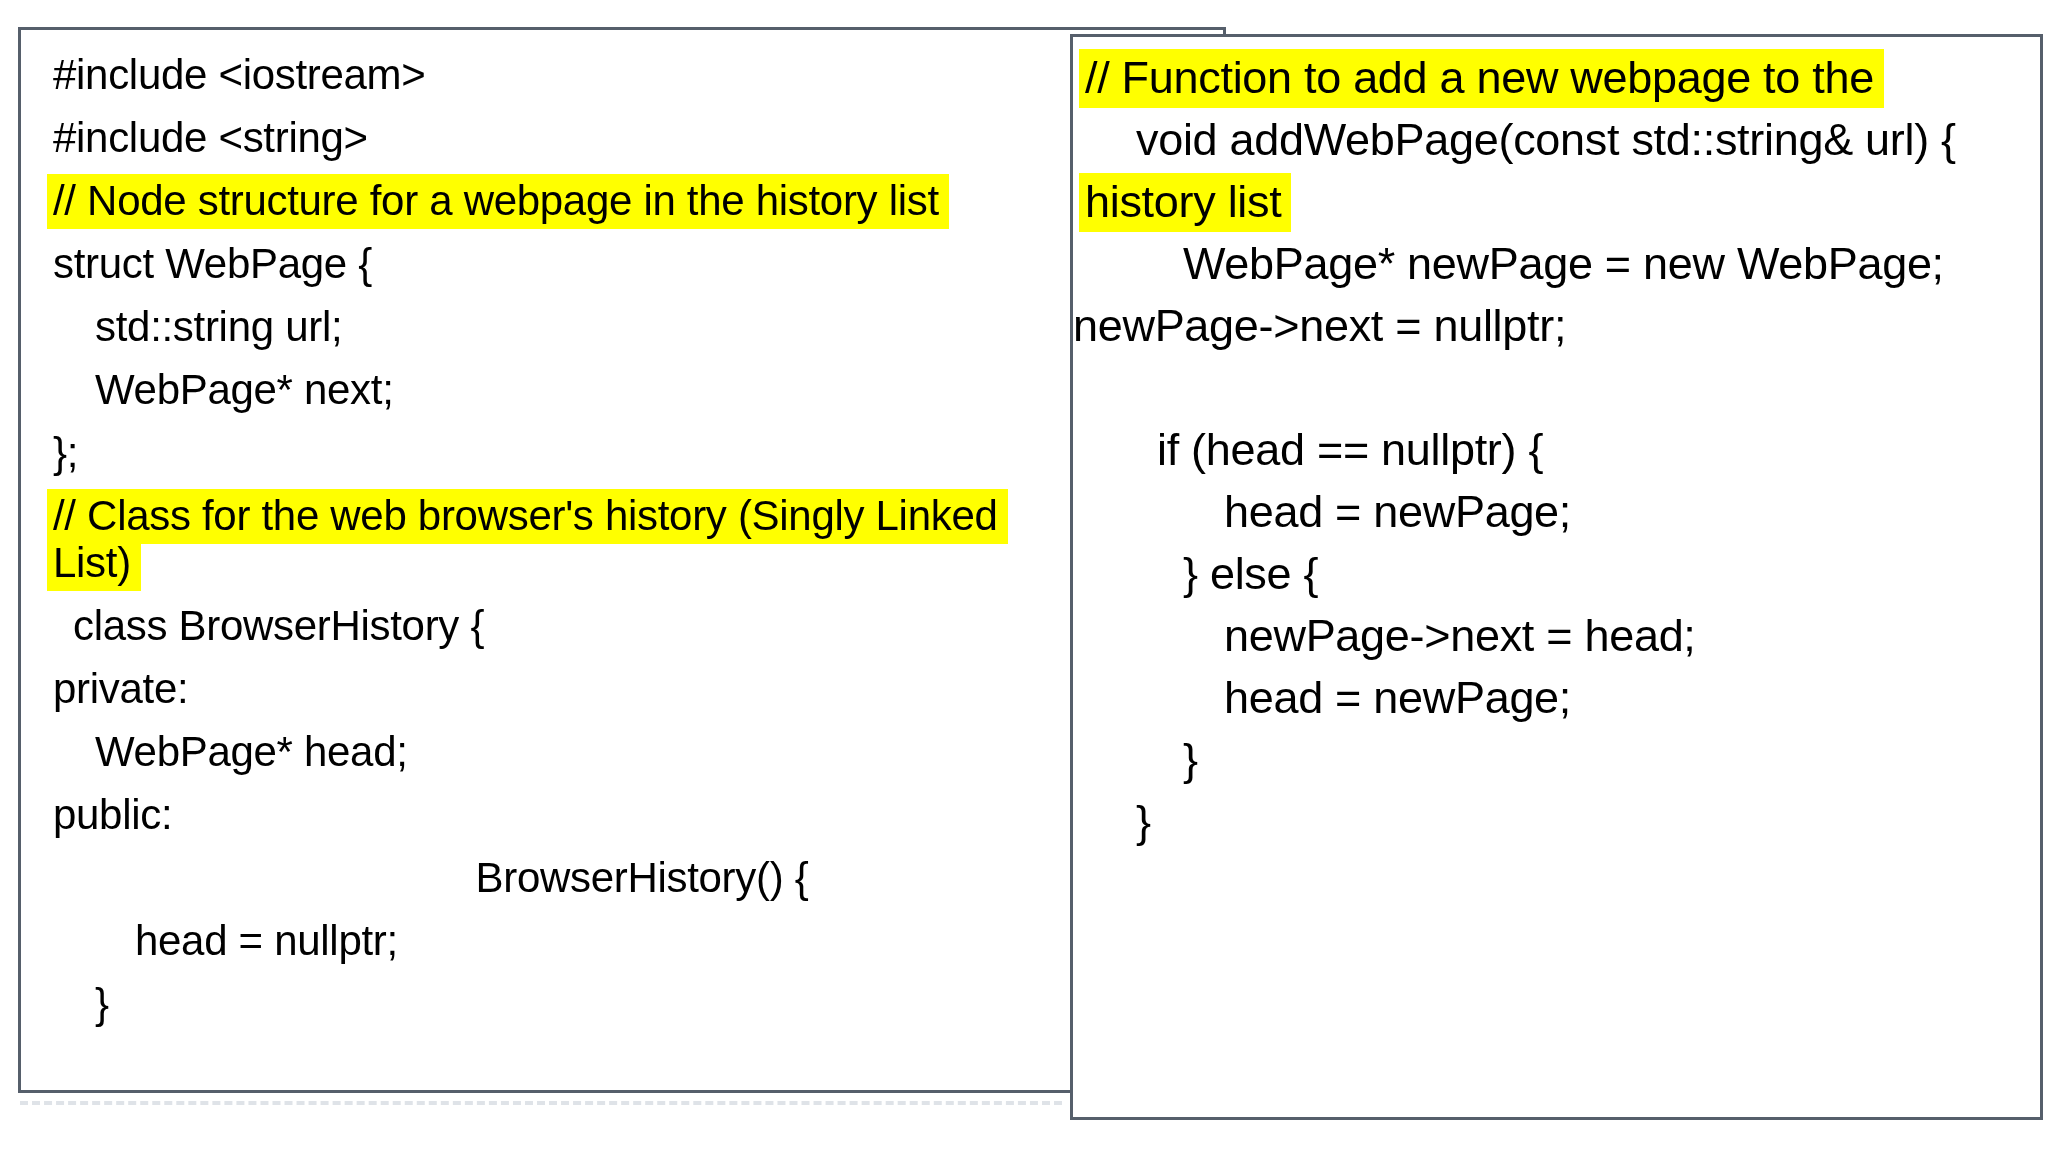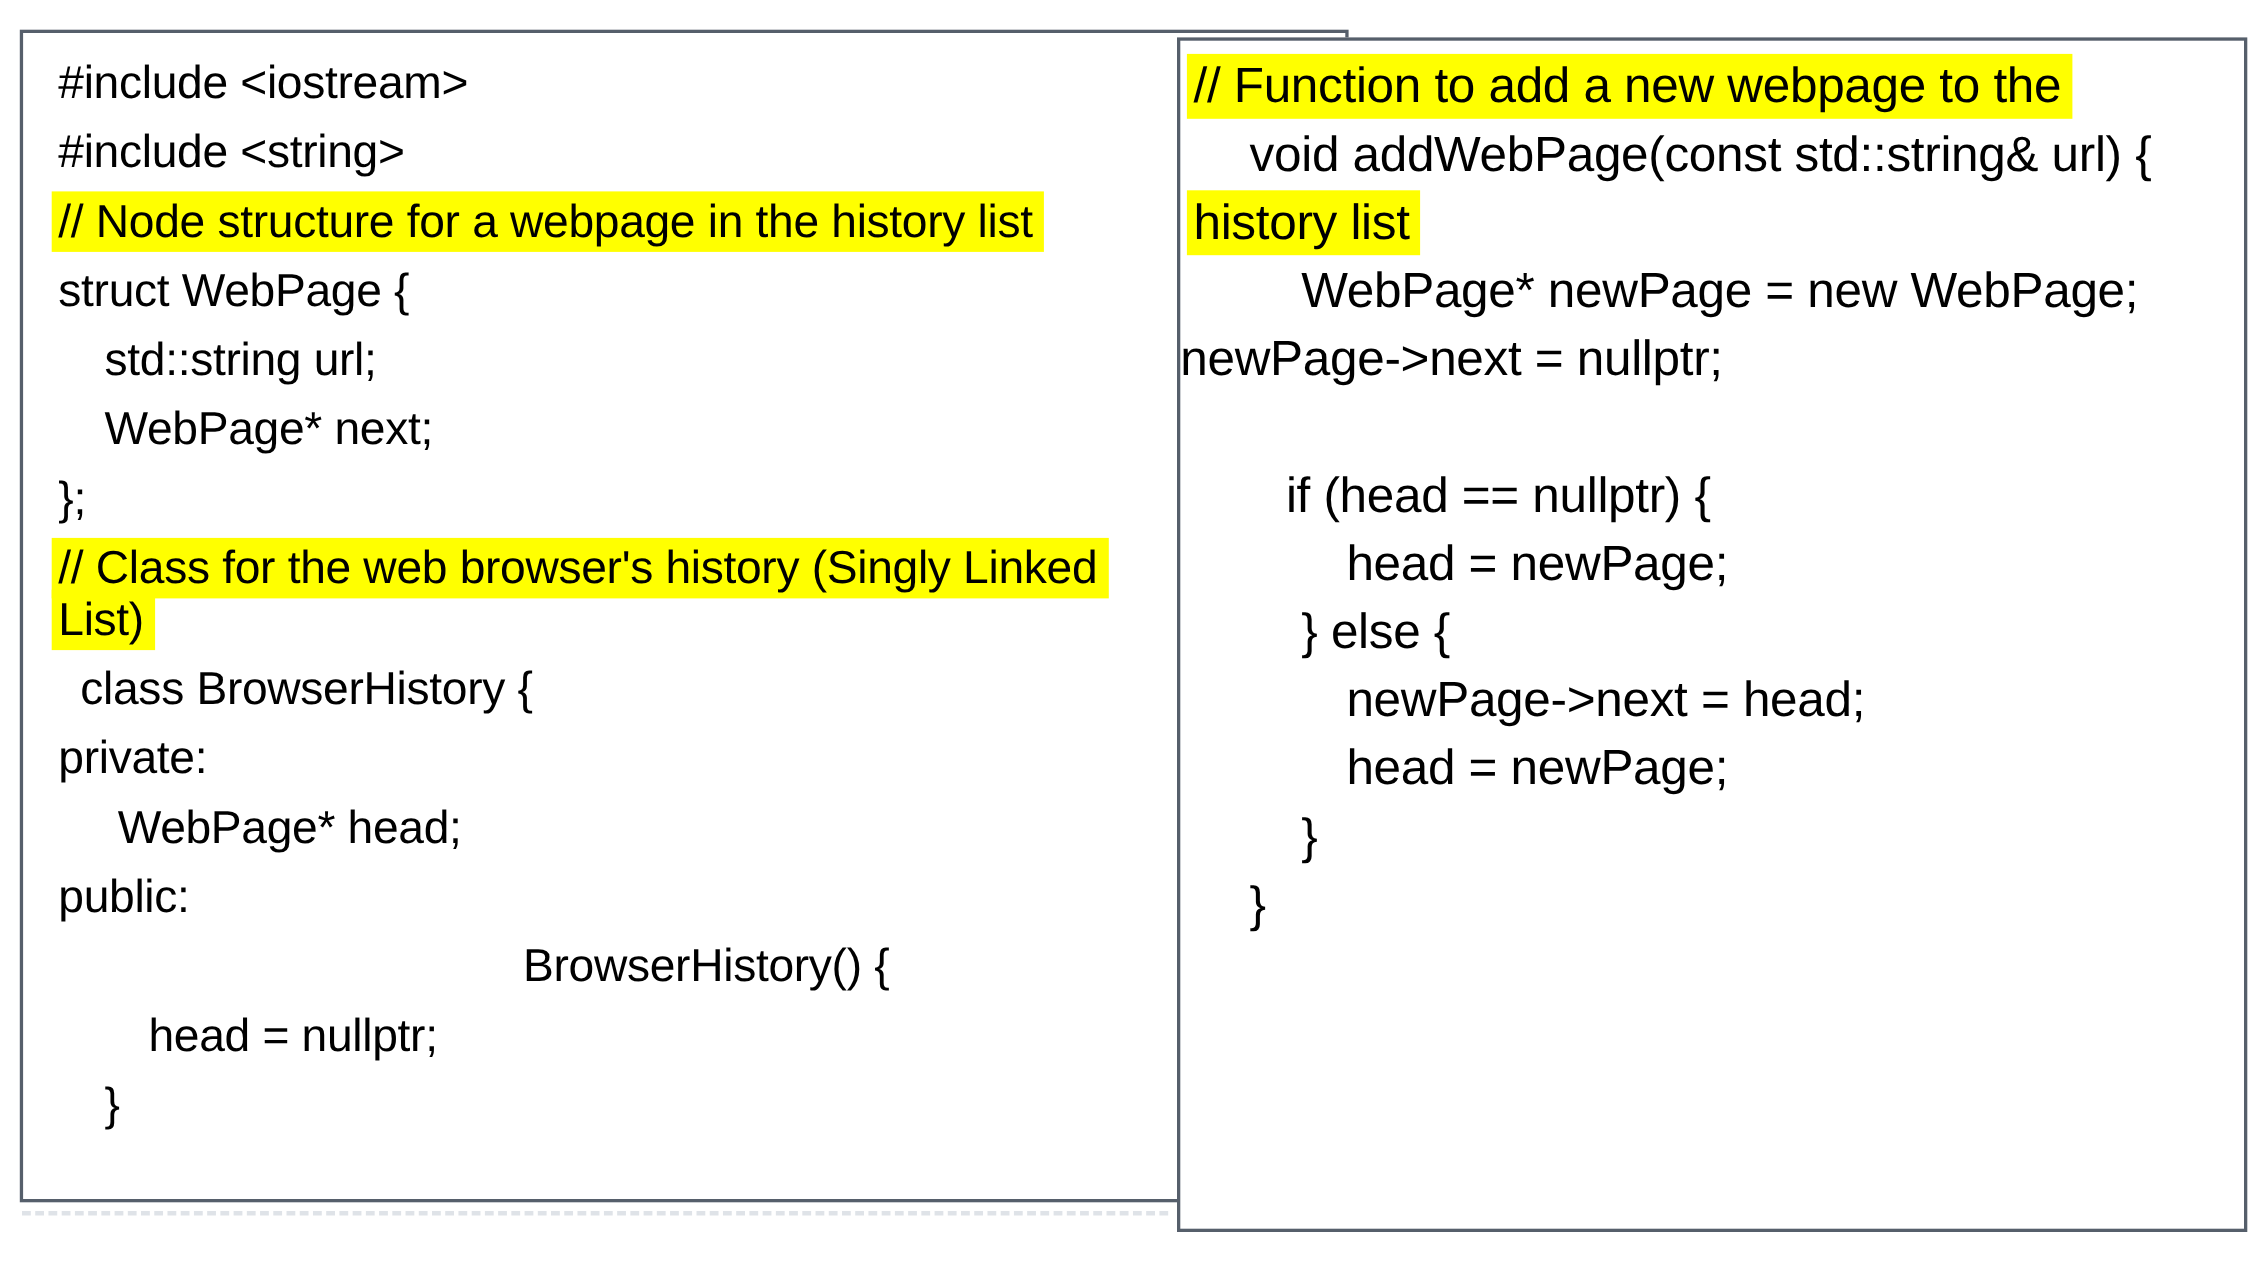--- a/index.html
+++ b/index.html
@@ -69,34 +69,34 @@
       <div class="line" style="padding-left: 32px;"><span class="">#include &lt;string&gt;</span></div>
       <div class="line" style="padding-left: 32px;"><span class="hl">// Node structure for a webpage in the history list</span></div>
       <div class="line" style="padding-left: 32px;"><span class="">struct WebPage {</span></div>
       <div class="line" style="padding-left: 74px;"><span class="">std::string url;</span></div>
       <div class="line" style="padding-left: 74px;"><span class="">WebPage* next;</span></div>
       <div class="line" style="padding-left: 32px;"><span class="">};</span></div>
       <div class="line" style="padding-left: 32px;"><span class="hl">// Class for the web browser's history (Singly Linked</span></div>
       <div class="line tight" style="padding-left: 32px;"><span class="hl">List)</span></div>
       <div class="line" style="padding-left: 52px;"><span class="">class BrowserHistory {</span></div>
       <div class="line" style="padding-left: 32px;"><span class="">private:</span></div>
-      <div class="line" style="padding-left: 74px; margin-left: 12px;"><span class="">WebPage* head;</span></div>
+      <div class="line" style="padding-left: 74px;"><span class="">WebPage* head;</span></div>
       <div class="line" style="padding-left: 32px;"><span class="">public:</span></div>
       <div class="line" style="padding-left: 40px; text-align: center;"><span class="">BrowserHistory() {</span></div>
       <div class="line" style="padding-left: 114px;"><span class="">head = nullptr;</span></div>
       <div class="line" style="padding-left: 74px;"><span class="">}</span></div>
     </div>
   <div class="box right" id="right-box">
       <div class="line" style="padding-left: 12px;"><span class="hl">// Function to add a new webpage to the</span></div>
       <div class="line" style="padding-left: 63px;"><span class="">void addWebPage(const std::string&amp; url) {</span></div>
       <div class="line" style="padding-left: 12px;"><span class="hl">history list</span></div>
       <div class="line" style="padding-left: 110px;"><span class="">WebPage* newPage = new WebPage;</span></div>
       <div class="line" style=""><span class="">newPage-&gt;next = nullptr;</span></div>
       <div class="line"></div>
-      <div class="line" style="padding-left: 84px; margin-left: 12px;"><span class="">if (head == nullptr) {</span></div>
+      <div class="line" style="padding-left: 84px;"><span class="">if (head == nullptr) {</span></div>
       <div class="line" style="padding-left: 151px;"><span class="">head = newPage;</span></div>
       <div class="line" style="padding-left: 110px;"><span class="">} else {</span></div>
       <div class="line" style="padding-left: 151px;"><span class="">newPage-&gt;next = head;</span></div>
       <div class="line" style="padding-left: 151px;"><span class="">head = newPage;</span></div>
       <div class="line" style="padding-left: 110px;"><span class="">}</span></div>
       <div class="line" style="padding-left: 63px;"><span class="">}</span></div>
     </div>
   <div class="dash-line"></div>
 </div>
 

